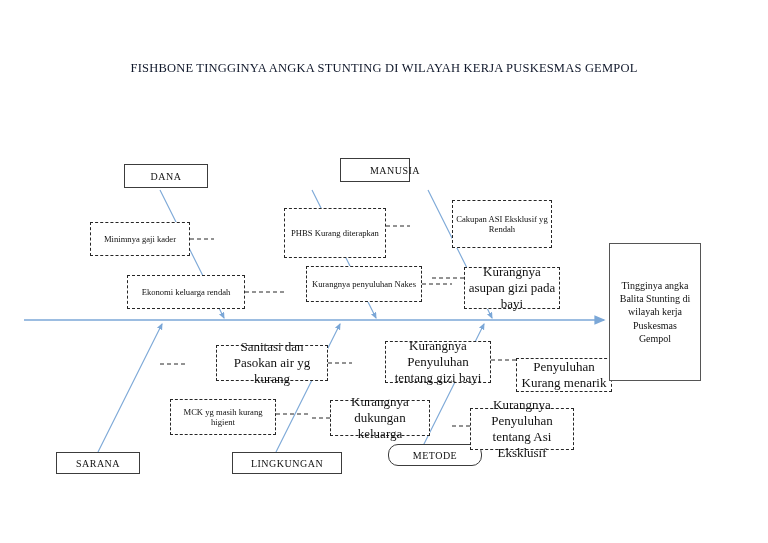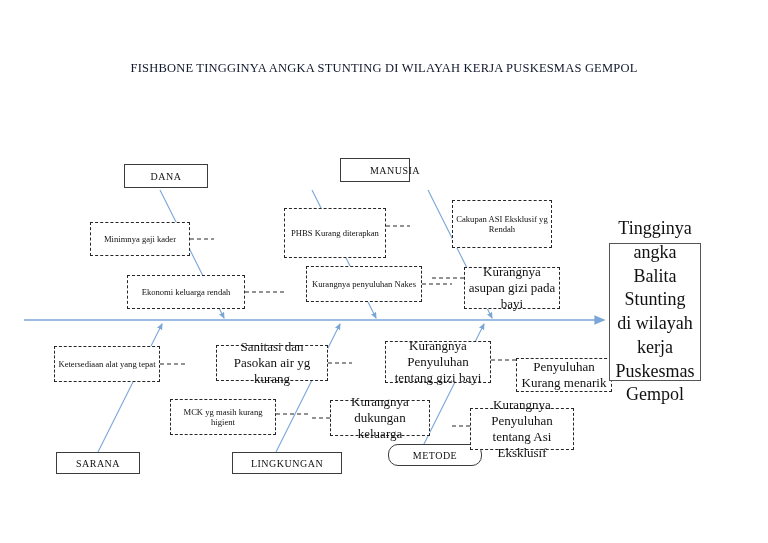--- a/index.html
+++ b/index.html
@@ -63,21 +63,21 @@
     position: absolute;
     box-sizing: border-box;
     border: 1.2px solid #555555;
     background: #ffffff;
     display: flex;
     align-items: center;
     justify-content: center;
     text-align: center;
     color: #111111;
     line-height: 1.32;
-    font-size: 18px;
+    font-size: 10px;
     padding: 4px 6px;
   }
   .fs-8 { font-size: 13px; }
   .fs-9 { font-size: 8.6px; }
 </style>
 </head>
 <body>
 
 <div id="canvas">
 
@@ -153,23 +153,20 @@
   </div>
 
   <div class="cause-box fs-9" style="left:452px; top:200px; width:100px; height:48px;">
     <span>Cakupan ASI Eksklusif yg Rendah</span>
   </div>
 
   <div class="cause-box fs-8" style="left:464px; top:267px; width:96px; height:42px;">
     <span>Kurangnya asupan gizi pada bayi</span>
   </div>
 
-  <div class="cause-box fs-9" style="left:54px; top:346px; width:106px; height:36px;">
-    <span>Ketersediaan alat yang tepat</span>
-  </div>
 
   <div class="cause-box fs-9" style="left:170px; top:399px; width:106px; height:36px;">
     <span>MCK yg masih kurang higient</span>
   </div>
 
   <div class="cause-box fs-8" style="left:216px; top:345px; width:112px; height:36px;">
     <span>Sanitasi dan Pasokan air yg kurang</span>
   </div>
 
   <div class="cause-box fs-8" style="left:330px; top:400px; width:100px; height:36px;">

